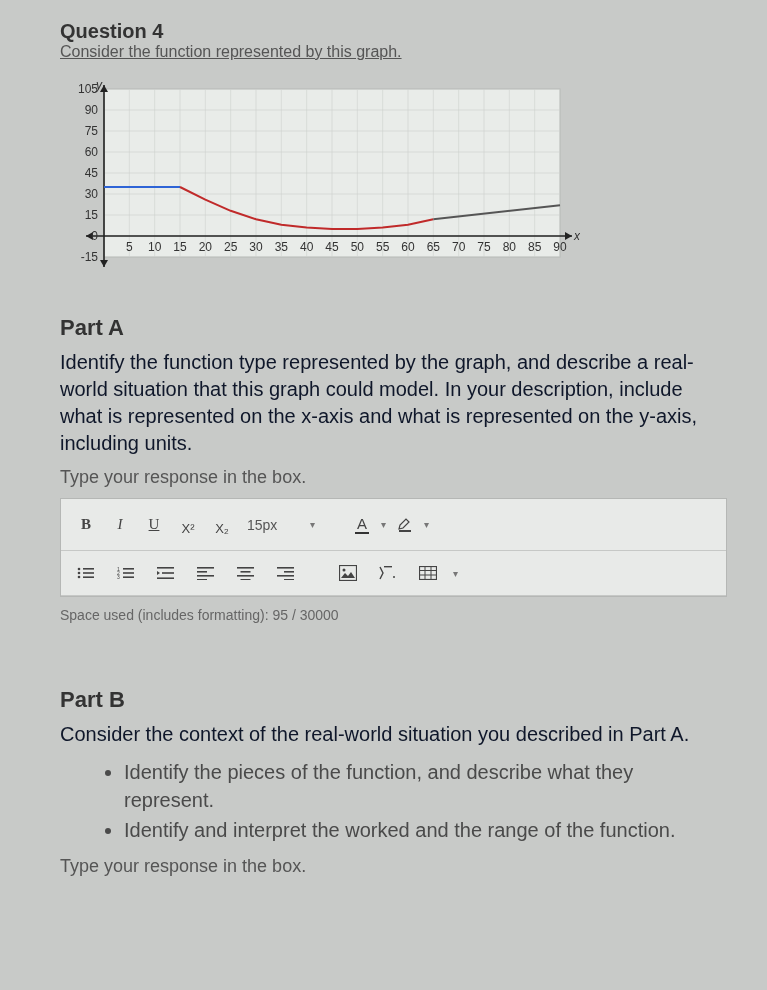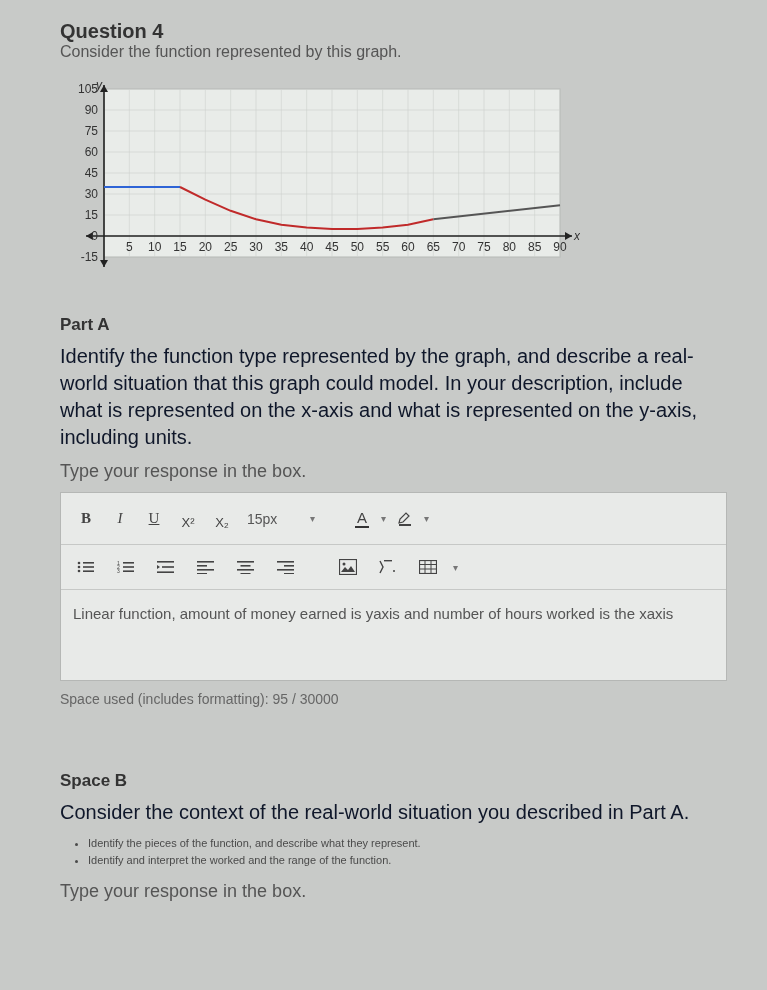--- a/index.html
+++ b/index.html
@@ -12,29 +12,30 @@
   }
   .question-title {
     font-weight: 700;
     font-size: 20px;
     color: #333;
   }
   .question-prompt {
     font-size: 16px;
     color: #555;
     margin-bottom: 18px;
+    text-decoration: underline;
   }
   .chart-wrap {
     margin-bottom: 26px;
     width: 520px;
   }
   .chart-wrap svg { display: block; }
   .part-heading {
     font-weight: 700;
-    font-size: 17px;
+    font-size: 22px;
     color: #333;
     margin-bottom: 8px;
   }
   .part-body {
     font-size: 20px;
     color: #0f172a;
     line-height: 1.35;
     margin-bottom: 10px;
   }
   .type-hint {
@@ -96,24 +97,25 @@
     color: #666;
     margin-bottom: 36px;
   }
   .section-gap { height: 28px; }
   ul.bullets {
     list-style: disc;
     padding-left: 28px;
     margin: 8px 0 12px 0;
   }
   ul.bullets li {
-    font-size: 11px;
+    font-size: 20px;
     color: #4a4a4a;
     line-height: 1.4;
     margin-bottom: 2px;
+    margin-left: 36px;
   }
   .toolbar-row2 { gap: 10px; }
   .list-icon svg, .img-icon svg, .formula-icon svg, .table-icon svg { display:block; }
 </style>
 </head>
 <body>
 
 <div class="question-title">Question 4</div>
 <div class="question-prompt">Consider the function represented by this graph.</div>
 
@@ -292,26 +294,25 @@
       <svg width="18" height="14">
           <rect x="0.5" y="0.5" width="17" height="13" fill="none" stroke="#444" stroke-width="1.2"></rect>
           <line x1="0" y1="4.5" x2="18" y2="4.5" stroke="#444" stroke-width="1"></line>
           <line x1="0" y1="9" x2="18" y2="9" stroke="#444" stroke-width="1"></line>
           <line x1="6" y1="0" x2="6" y2="14" stroke="#444" stroke-width="1"></line>
           <line x1="12" y1="0" x2="12" y2="14" stroke="#444" stroke-width="1"></line>
         </svg>
     </div>
     <span class="chev">▾</span>
   </div>
-  <div class="editor-content">Linear function, amount of money earned is yaxis and number of hours worked is the xaxis</div>
 </div>
 
 <div class="space-used">Space used (includes formatting): 95 / 30000</div>
 
 <div class="section-gap"></div>
 
-<div class="part-heading">Space B</div>
+<div class="part-heading">Part B</div>
 <div class="part-body">Consider the context of the real-world situation you described in Part A.</div>
 <ul class="bullets">
   <li>Identify the pieces of the function, and describe what they represent.</li>
   <li>Identify and interpret the worked and the range of the function.</li>
 </ul>
 <div class="type-hint">Type your response in the box.</div>
 
 </body></html>

